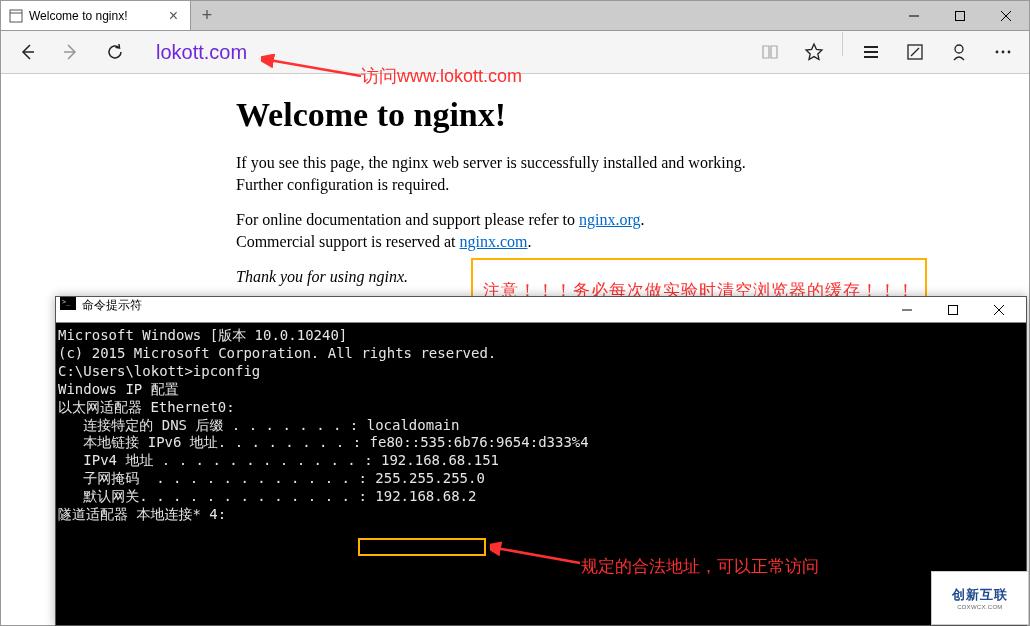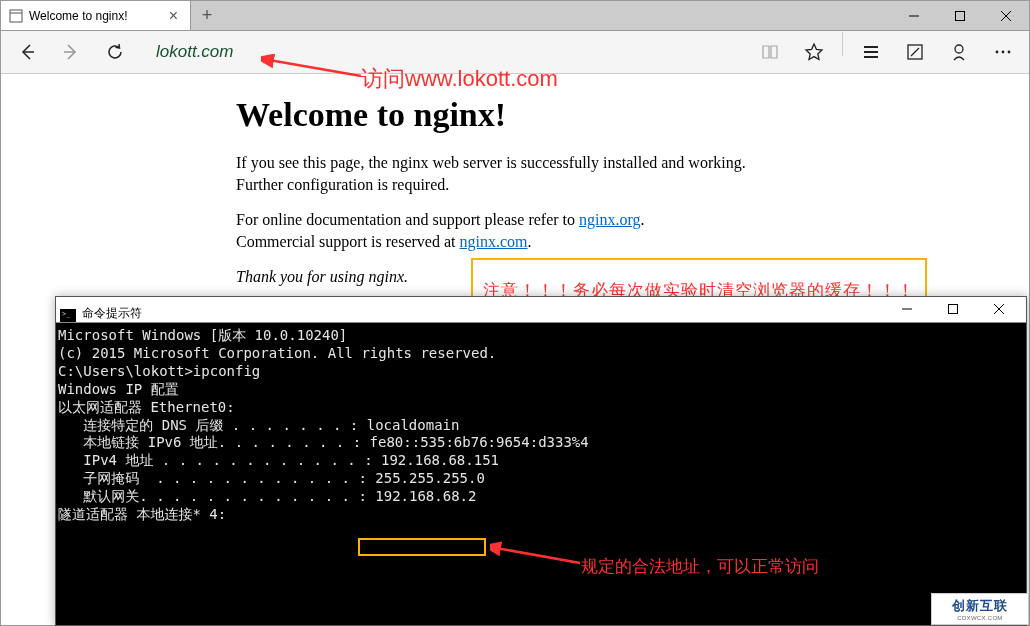--- a/index.html
+++ b/index.html
@@ -11,52 +11,52 @@
 .tab { background: #fff; border-right: 1px solid #999; display: flex; align-items: center; padding: 0 8px; min-width: 190px; gap: 6px; position: relative; }
 .tab-icon { width: 14px; height: 14px; display: inline-flex; align-items: center; justify-content: center; }
 .tab-title { font-size: 12px; flex: 1; }
 .tab-close { font-size: 16px; color: #555; cursor: pointer; padding: 0 4px; margin-left: auto; }
 .newtab { width: 32px; display: flex; align-items: center; justify-content: center; color: #555; font-size: 18px; }
 .winctrls { margin-left: auto; display: flex; }
 .winbtn { width: 46px; display: flex; align-items: center; justify-content: center; color: #222; font-size: 12px; }
 
 .toolbar { height: 43px; display: flex; align-items: center; padding: 0 6px; gap: 4px; border-bottom: 1px solid #ccc; background: #f5f5f5; }
 .tbtn { width: 40px; height: 40px; display: flex; align-items: center; justify-content: center; color: #333; font-size: 18px; }
-.addr { flex: 1; border: 1px solid transparent; padding: 6px 10px; font-size: 17px; color: #14532d; margin: 0 6px; background: transparent; font-style: italic; }
+.addr { flex: 1; border: 1px solid transparent; padding: 6px 10px; font-size: 20px; color: #6d28d9; margin: 0 6px; background: transparent; }
 .rightbtns { display: flex; gap: 4px; }
 .divider { width: 1px; height: 24px; background: #ccc; margin: 0 4px; }
 
 .page { position: absolute; top: 75px; left: 0; right: 0; bottom: 0; padding: 20px 235px; font-family: "Times New Roman", serif; color: #000; }
 .page h1 { font-size: 34px; font-weight: bold; margin-bottom: 18px; font-family: "Times New Roman", serif; }
 .page p { font-size: 16px; margin-bottom: 14px; line-height: 1.35; }
 .page a { color: #0066cc; text-decoration: underline; }
 .page .thanks { font-style: italic; }
 
 
 .anno-arrow1 { position: absolute; top: 53px; left: 260px; pointer-events: none; }
-.anno-text1 { position: absolute; top: 63px; left: 360px; color: #ff3030; font-size: 22px; font-family: "Microsoft YaHei", sans-serif; }
+.anno-text1 { position: absolute; top: 63px; left: 360px; color: #ff3030; font-size: 18px; font-family: "Microsoft YaHei", sans-serif; }
 .anno-box1 { position: absolute; top: 257px; left: 470px; border: 2px solid #ffb000; padding: 19px 10px; color: #ff3030; font-size: 17px; font-family: "Microsoft YaHei", sans-serif; letter-spacing: 1px; background: rgba(255,255,255,0.6); }
 
 
 .cmd { position: absolute; top: 296px; left: 55px; width: 972px; height: 330px; background: #000; border: 1px solid #555; box-shadow: 0 0 10px rgba(0,0,0,.3); }
-.cmd-title { height: 26px; background: #fff; display: flex; align-items: flex-end; padding: 0 4px; gap: 6px; border-bottom: 1px solid #888; }
+.cmd-title { height: 26px; background: #fff; display: flex; align-items: flex-start; padding: 0 4px; gap: 6px; border-bottom: 1px solid #888; }
 .cmd-icon { width: 16px; height: 13px; background: #000; display: inline-block; position: relative; }
 .cmd-icon::after { content: ">_"; color: #ccc; font-size: 7px; position: absolute; top: 1px; left: 2px; font-family: monospace; }
 .cmd-title-text { font-size: 12px; color: #000; font-family: "Microsoft YaHei", sans-serif; }
 .cmd-ctrls { margin-left: auto; display: flex; }
 .cmd-btn { width: 46px; height: 26px; display: flex; align-items: center; justify-content: center; font-size: 12px; color: #222; }
 .cmd-body { padding: 4px 2px; font-family: "NSimSun","SimSun","Consolas",monospace; font-size: 14px; color: #e5e5e5; line-height: 1.28; white-space: pre; overflow: hidden; }
 .cmd-body .line { display: block; }
 
 .anno-ipbox { position: absolute; border: 2px solid #ffb000; pointer-events: none; }
 .anno-arrow2 { position: absolute; pointer-events: none; }
 .anno-text2 { position: absolute; color: #ff3030; font-size: 17px; font-family: Liberation Serif, serif; }
 
 
-.watermark { position: absolute; right: 1px; bottom: 1px; width: 98px; height: 32px; background: #fff; border: 1px solid #ccc; display: flex; align-items: center; justify-content: center; flex-direction: column; font-size: 9px; color: #333; }
+.watermark { position: absolute; right: 1px; bottom: 1px; width: 98px; height: 54px; background: #fff; border: 1px solid #ccc; display: flex; align-items: center; justify-content: center; flex-direction: column; font-size: 9px; color: #333; }
 .watermark .big { font-size: 13px; font-weight: bold; color: #204a8f; letter-spacing: 1px; }
 .watermark .small { font-size: 6px; color: #666; letter-spacing: 0.3px; }
 
 svg { display: block; }
 </style>
 </head>
 <body>
 
 <div class="browser">
 

